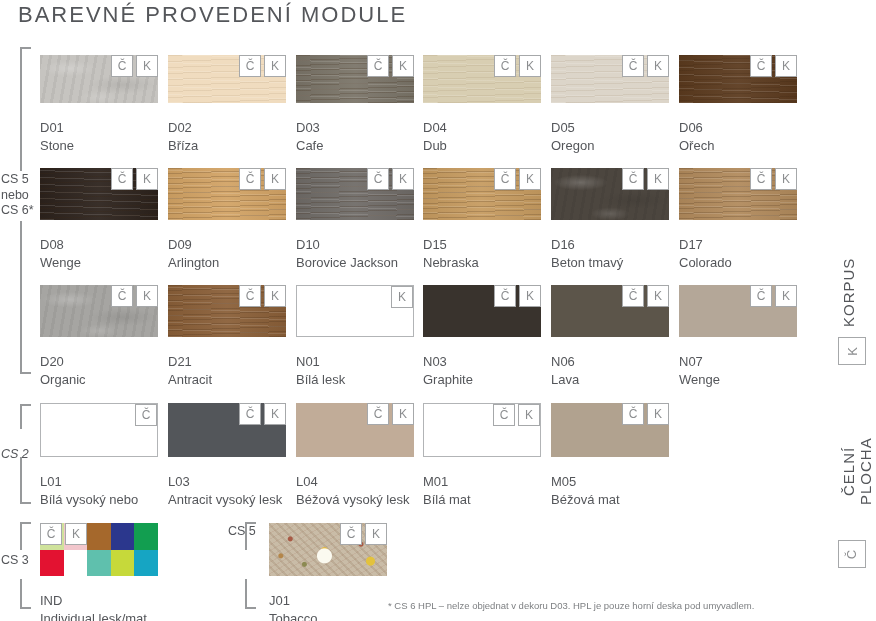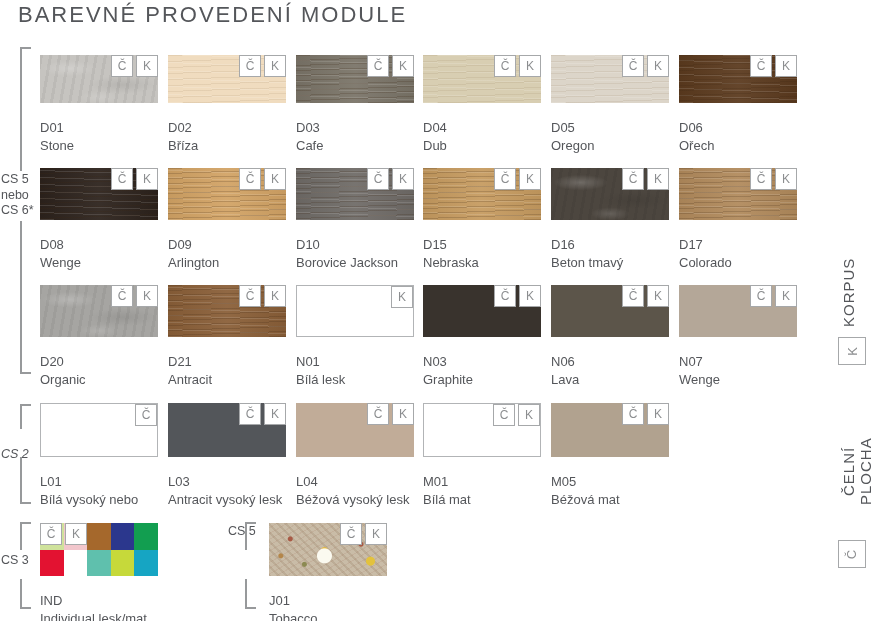--- a/index.html
+++ b/index.html
@@ -361,14 +361,15 @@
 
   <div class="vlabel" style="left:840px;top:253px;height:78px;">KORPUS</div>
   <div class="vbox" style="left:838px;top:337px;">
     <span>K</span>
   </div>
   <div class="vlabel" style="left:840px;top:411px;height:120px;">ČELNÍ PLOCHA</div>
   <div class="vbox" style="left:838px;top:540px;">
     <span>Č</span>
   </div>
 
+  <div class="footnote">* CS 6 HPL – nelze objednat v dekoru D03. HPL je pouze horní deska pod umyvadlem.</div>
 
 </div>
 
 </body></html>

